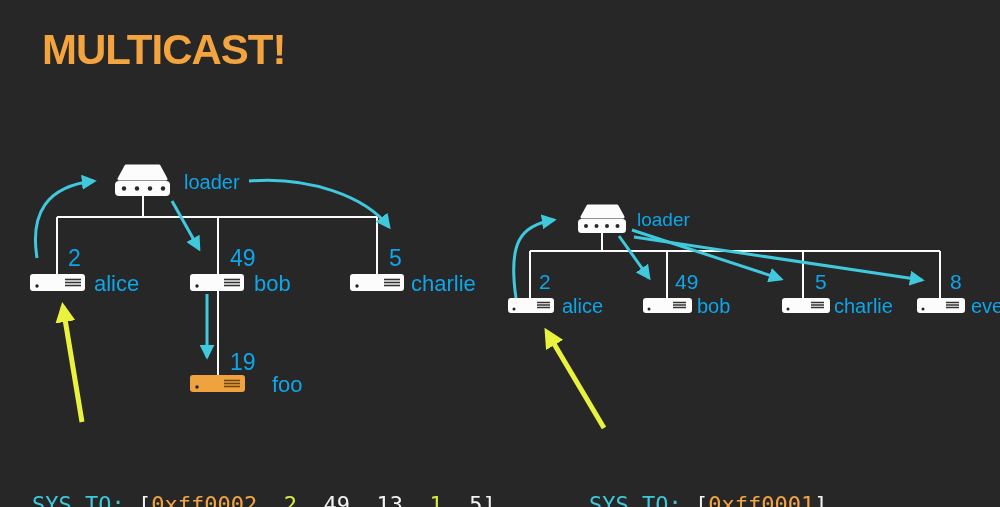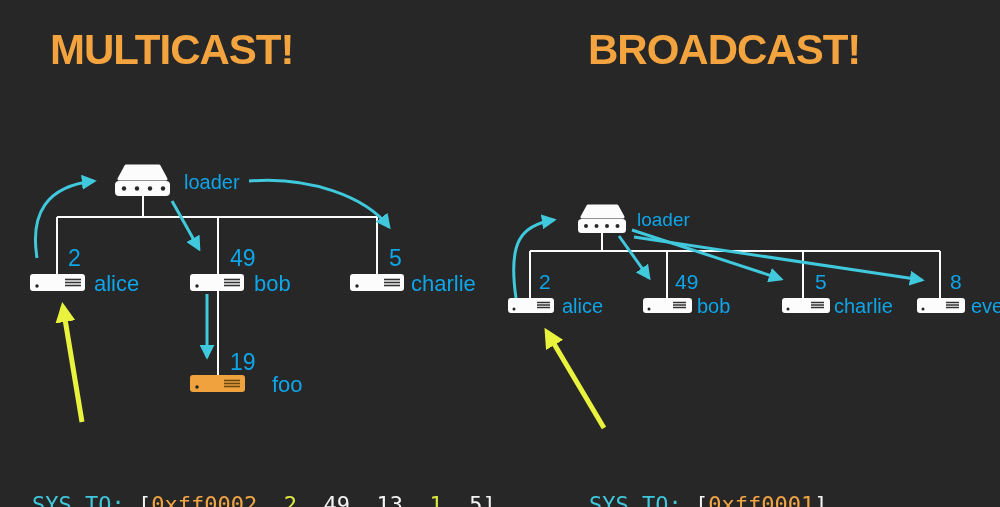--- a/index.html
+++ b/index.html
@@ -12,21 +12,21 @@
   .canvas { position: relative; width: 1000px; height: 507px; }
 
   .title {
     position: absolute;
     font-size: 42px;
     font-weight: bold;
     letter-spacing: -1px;
     color: #F4A43F;
     white-space: nowrap;
   }
-  #title-left  { left: 50px;  top: 26px; }
+  #title-left  { left: 42px;  top: 26px; }
   #title-right { left: 588px; top: 26px; }
 
   svg.gfx { position: absolute; left: 0; top: 0; }
 
   .lbl {
     position: absolute;
     color: #0ea5e9;
     white-space: nowrap;
   }
   .node-label-l  { font-size: 22px; }
@@ -47,21 +47,20 @@
   .c-orange { color: #F2A444; }
   .c-yellow { color: #D9E93F; }
   .c-white  { color: #F2F2F2; }
 </style>
 </head>
 <body>
 
 <div class="canvas">
 
   <div class="title" id="title-left">MULTICAST!</div>
-  <div class="title" id="title-right">BROADCAST!</div>
 
   <svg class="gfx" width="1000" height="507" viewBox="0 0 1000 507">
     <defs>
       <marker id="ah-c" viewBox="0 0 8 8" refX="6.5" refY="4" markerWidth="5" markerHeight="5" orient="auto" markerUnits="strokeWidth">
         <path d="M0 0 L8 4 L0 8 Z" fill="#40C8DC"></path>
       </marker>
       <marker id="ah-y" viewBox="0 0 8 8" refX="6" refY="4" markerWidth="4" markerHeight="4" orient="auto" markerUnits="strokeWidth">
         <path d="M0 0 L8 4 L0 8 Z" fill="#E9F23C"></path>
       </marker>
     </defs>

